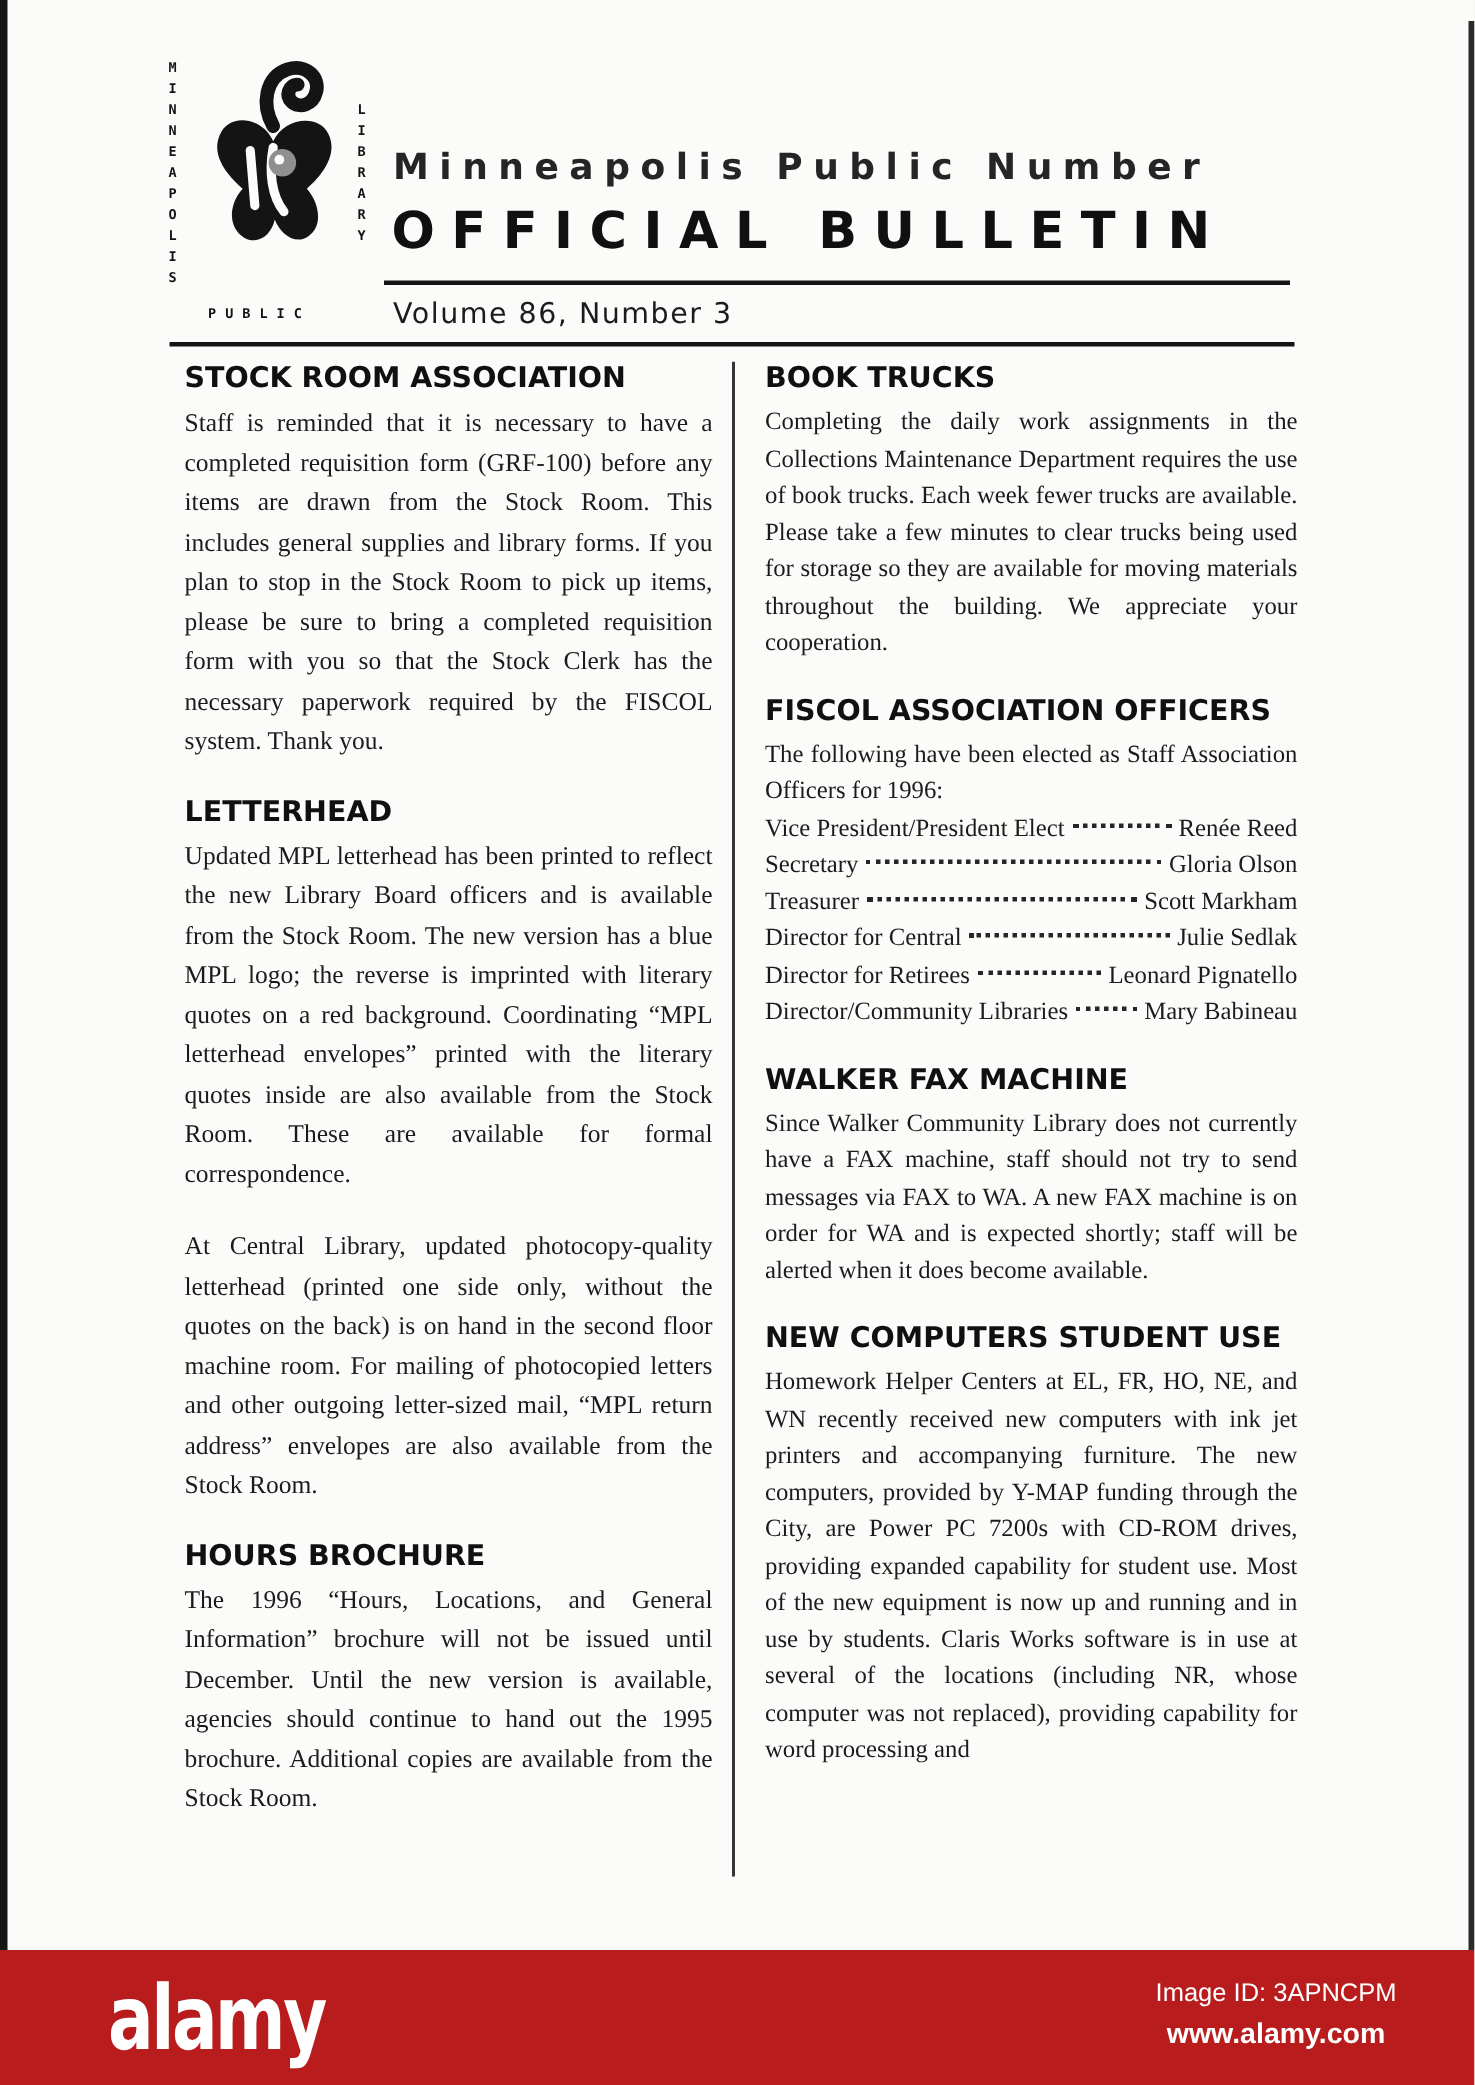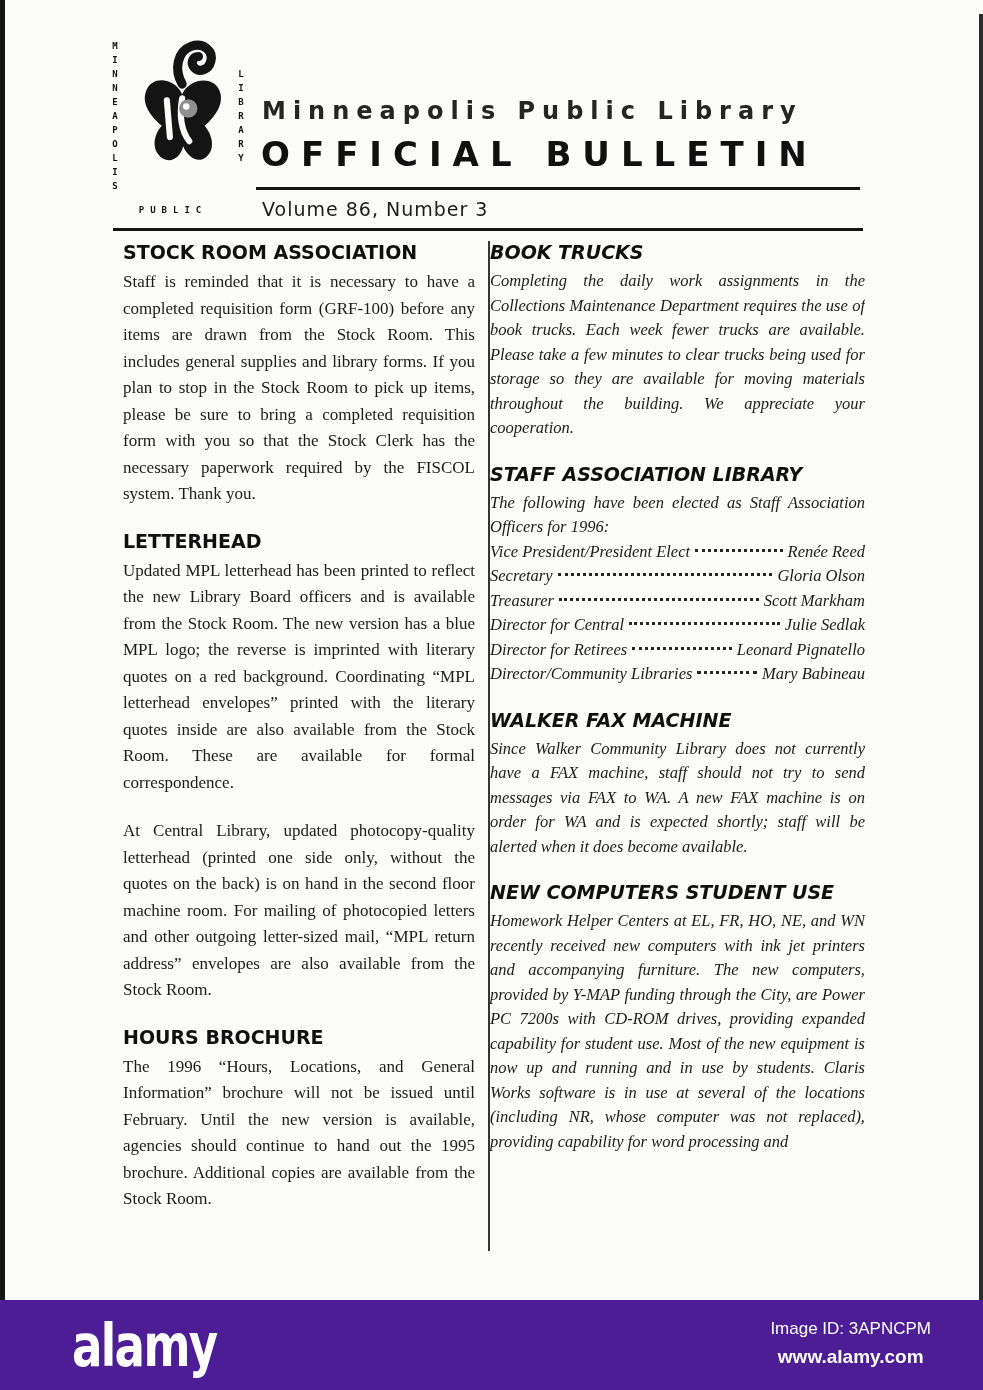--- a/index.html
+++ b/index.html
@@ -56,21 +56,21 @@
   }
   .rule-full { position:absolute; left:113px; top:228px; width:750px; height:3px; background:#141414; }
 
   
   .cols {
     position:absolute; left:123px; top:241px; width:742px; height:1052px;
     display:flex; overflow:hidden;
   }
   .col-left  { width:352px; }
   .divider { width:2px; background:#353535; margin-left:13px; height:1010px; }
-  .col-right { flex:1; padding-left:0;font-style:italic; }
+  .col-right { flex:1; padding-left:20px; }
 
   .section + .section { margin-top:22px; }
   .sec-heading {
     font-family:"DejaVu Sans", sans-serif; font-weight:bold;
     font-size:19px; letter-spacing:0px; color:#101010; margin:0 0 6px;
   }
   .body-para {
     font-family:"Liberation Serif", serif; color:#1b1b1b;
     text-align:justify; margin:0 0 22px;
   }
@@ -83,21 +83,21 @@
     font-family:"Liberation Serif", serif; color:#1b1b1b;
     font-size:16.5px; line-height:24.5px; white-space:nowrap;
   }
   .officer-leader {
     flex:1; min-width:8px; margin:0 5px;
     border-bottom:3px dotted #262626; transform:translateY(-5px);
   }
 
   
   .alamy-bar {
-    position:absolute; left:0; bottom:0; width:100%; height:90px; background:#4c1d95;
+    position:absolute; left:0; bottom:0; width:100%; height:90px; background:#b91c1c;
   }
   .alamy-logo {
     position:absolute; left:72px; top:11px; color:#fff;
     font-family:"DejaVu Sans", sans-serif; font-weight:bold;
     font-size:55px; letter-spacing:-2px;
     transform:scaleX(0.82) scaleY(1.08); transform-origin:left top;
   }
   .alamy-meta { position:absolute; right:52px; top:19px; text-align:center; color:#fff; }
   .alamy-id  { font-family:"Liberation Sans", sans-serif; font-size:17px; margin-bottom:7px; }
   .alamy-url { font-family:"Liberation Sans", sans-serif; font-size:19px; font-weight:bold; }
@@ -119,51 +119,51 @@
         <path d="M57 54 C50 38 28 35 22 50 C16 64 28 77 37 85 C28 95 27 110 38 117 C47 122 56 115 58 105 C62 115 72 122 80 116 C90 109 87 94 79 85 C88 77 100 63 93 49 C87 36 64 38 57 54 Z" fill="#141414"></path>
         <path d="M42 60 L45 96" stroke="#fbfbf9" stroke-width="6" fill="none" stroke-linecap="round"></path>
         <path d="M57 58 C54 74 56 90 64 100" stroke="#fbfbf9" stroke-width="6" fill="none" stroke-linecap="round"></path>
         <circle cx="63" cy="68" r="9" fill="#8f8f8f"></circle>
         <circle cx="61" cy="66" r="3.2" fill="#fbfbf9"></circle>
       </svg>
       <span class="logo-v logo-library">LIBRARY</span>
       <span class="logo-b">PUBLIC</span>
     </div>
 
-    <div class="mast-title1">Minneapolis Public Library</div>
+    <div class="mast-title1">Minneapolis Public Number</div>
     <div class="mast-title2">OFFICIAL BULLETIN</div>
     <div class="rule-title"></div>
     <div class="mast-volume">Volume 86, Number 3</div>
     <div class="rule-full"></div>
   </header>
 
   <main class="cols">
     <div class="col col-left" id="col-left">
         <section class="section">
           <h2 class="sec-heading">STOCK ROOM ASSOCIATION</h2>
           <p class="body-para">Staff is reminded that it is necessary to have a completed requisition form (GRF-100) before any items are drawn from the Stock Room. This includes general supplies and library forms. If you plan to stop in the Stock Room to pick up items, please be sure to bring a completed requisition form with you so that the Stock Clerk has the necessary paperwork required by the FISCOL system. Thank you.</p>
         </section>
         <section class="section">
           <h2 class="sec-heading">LETTERHEAD</h2>
           <p class="body-para">Updated MPL letterhead has been printed to reflect the new Library Board officers and is available from the Stock Room. The new version has a blue MPL logo; the reverse is imprinted with literary quotes on a red background. Coordinating “MPL letterhead envelopes” printed with the literary quotes inside are also available from the Stock Room. These are available for formal correspondence.</p>
           <p class="body-para">At Central Library, updated photocopy-quality letterhead (printed one side only, without the quotes on the back) is on hand in the second floor machine room. For mailing of photocopied letters and other outgoing letter-sized mail, “MPL return address” envelopes are also available from the Stock Room.</p>
         </section>
         <section class="section">
           <h2 class="sec-heading">HOURS BROCHURE</h2>
-          <p class="body-para">The 1996 “Hours, Locations, and General Information” brochure will not be issued until February. Until the new version is available, agencies should continue to hand out the 1995 brochure. Additional copies are available from the Stock Room.</p>
+          <p class="body-para">The 1996 “Hours, Locations, and General Information” brochure will not be issued until December. Until the new version is available, agencies should continue to hand out the 1995 brochure. Additional copies are available from the Stock Room.</p>
         </section>
       </div>
     <div class="divider"></div>
     <div class="col col-right" id="col-right">
         <section class="section">
           <h2 class="sec-heading">BOOK TRUCKS</h2>
           <p class="body-para">Completing the daily work assignments in the Collections Maintenance Department requires the use of book trucks. Each week fewer trucks are available. Please take a few minutes to clear trucks being used for storage so they are available for moving materials throughout the building. We appreciate your cooperation.</p>
         </section>
         <section class="section">
-          <h2 class="sec-heading">STAFF ASSOCIATION LIBRARY</h2>
+          <h2 class="sec-heading">FISCOL ASSOCIATION OFFICERS</h2>
           <p class="body-para">The following have been elected as Staff Association Officers for 1996:</p>
           <div class="officer-row">
             <span class="officer-role">Vice President/President Elect</span>
             <span class="officer-leader"></span>
             <span class="officer-name">Renée Reed</span>
           </div>
           <div class="officer-row">
             <span class="officer-role">Secretary</span>
             <span class="officer-leader"></span>
             <span class="officer-name">Gloria Olson</span>

